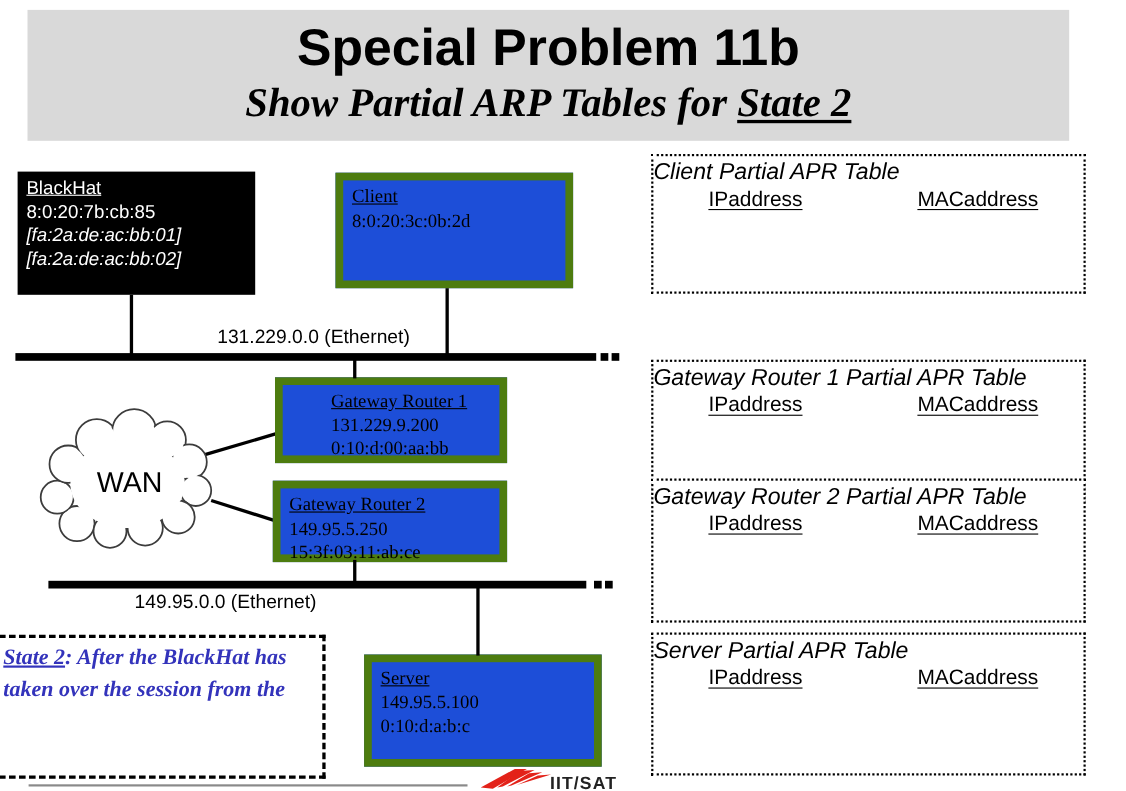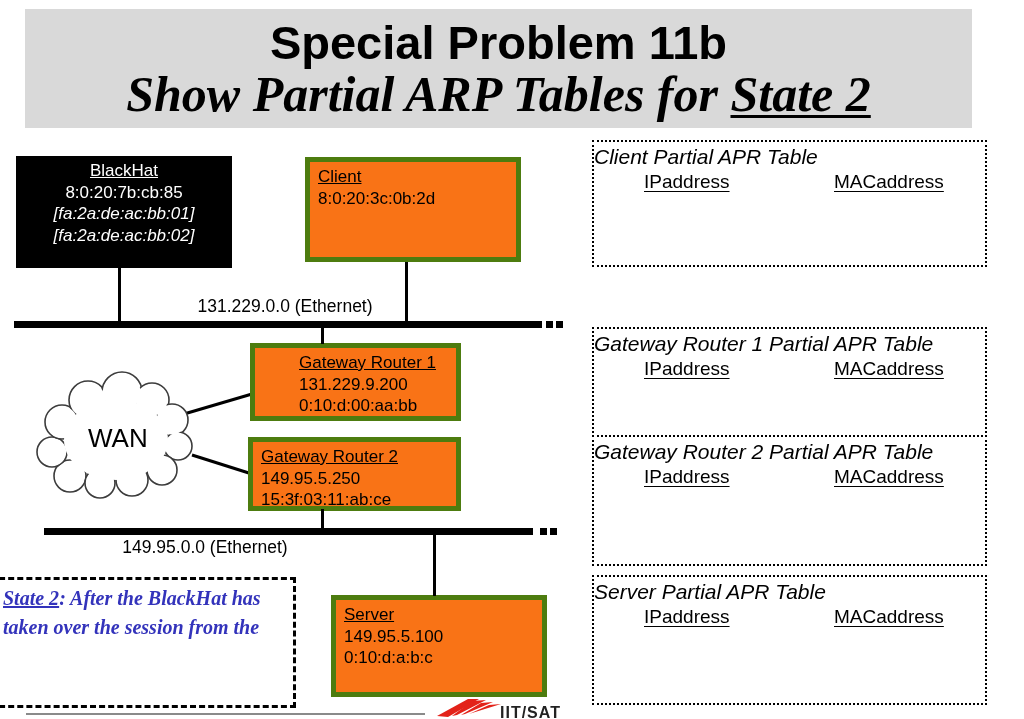--- a/index.html
+++ b/index.html
@@ -3,31 +3,31 @@
 <meta charset="utf-8">
 <style>
   html,body{margin:0;padding:0;background:#fff;}
   #slide{position:relative;width:1024px;height:719px;background:#fff;overflow:hidden;
          font-family:"Liberation Sans",sans-serif;color:#000;}
 
   
   .banner{position:absolute;left:25px;top:9px;width:947px;height:119px;background:#d9d9d9;text-align:center;}
   .banner .title{font-size:47px;font-weight:bold;line-height:56px;margin-top:6px;letter-spacing:0px;}
   .banner .subtitle{font-family:"Liberation Serif",serif;font-style:italic;font-weight:bold;
-                    font-size:50px;line-height:46px;}
+                    font-size:37px;line-height:46px;}
   .banner .subtitle .uline{text-decoration:underline;text-decoration-thickness:3px;text-underline-offset:4px;}
 
   
   .node{position:absolute;font-size:17px;line-height:21.5px;padding:4px 8px;box-sizing:border-box;}
   .node .nm{text-decoration:underline;}
   .node.black{background:#000;color:#fff;}
-  .node.framed{background:#f97316;border:5px solid #4d7c0f;}
+  .node.framed{background:#1d4ed8;border:7px solid #4d7c0f;font-family:Liberation Serif, serif;}
   .it{font-style:italic;}
 
-  #node-blackhat{left:16px;top:156px;width:216px;height:112px;text-align:center;}
+  #node-blackhat{left:16px;top:156px;width:216px;height:112px;}
   #node-client{left:305px;top:157px;width:216px;height:105px;}
   #node-gr1{left:250px;top:343px;width:211px;height:78px;padding-left:44px;}
   #node-gr2{left:248px;top:437px;width:213px;height:74px;}
   #node-server{left:331px;top:595px;width:216px;height:102px;}
 
   
   .bus{position:absolute;background:#000;height:7px;}
   #bus1{left:14px;top:321px;width:528px;}
   #bus2{left:44px;top:528px;width:489px;}
   .busdot{position:absolute;width:7px;height:7px;background:#000;}

